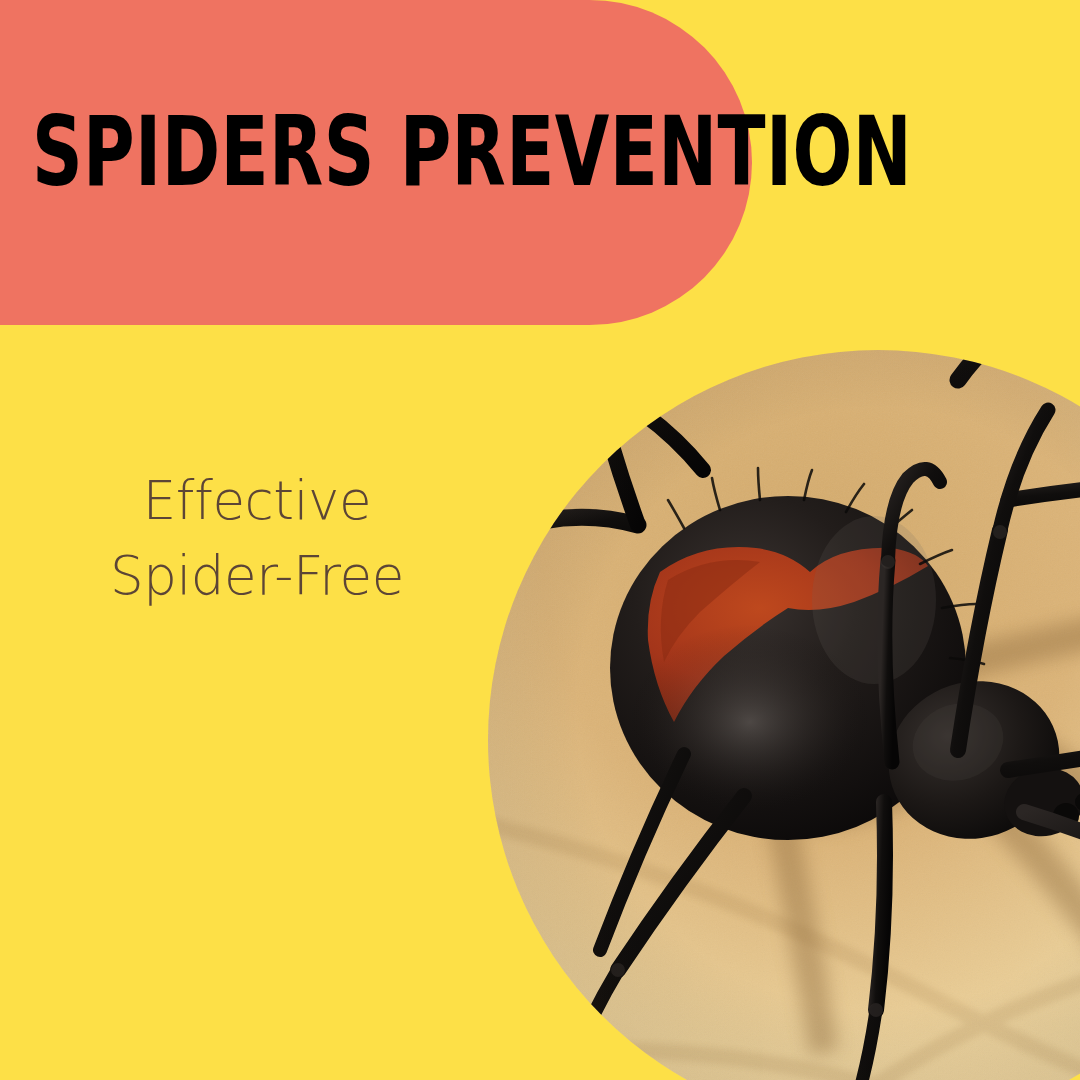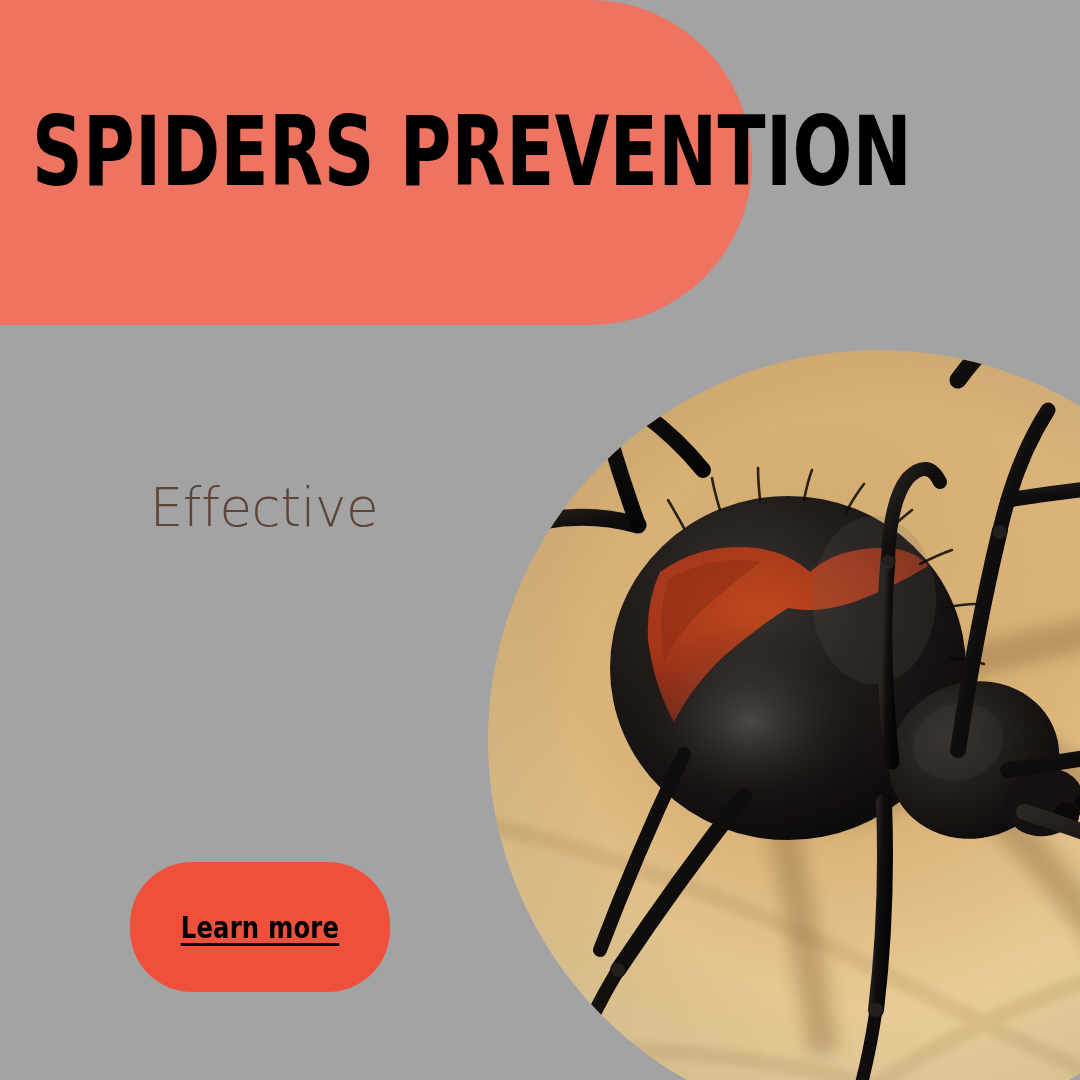--- a/index.html
+++ b/index.html
@@ -10,21 +10,21 @@
   body {
     width: 1080px;
     height: 1080px;
     overflow: hidden;
     font-family: "Liberation Sans", sans-serif;
   }
   #poster {
     position: relative;
     width: 1080px;
     height: 1080px;
-    background: #a3a3a3;
+    background: #fde047;
     overflow: hidden;
   }
 
   
   #header-banner {
     position: absolute;
     left: -40px;
     top: 0;
     width: 792px;
     height: 325px;
@@ -66,21 +66,21 @@
     height: 100%;
   }
 
   
   #subtitle {
     position: absolute;
     left: 0;
     top: 452px;
     width: 492px;
     z-index: 4;
-    margin: 18px;
+    margin: 11px;
     text-align: center;
     color: #5c4536;
     font-family: "DejaVu Sans", "Liberation Sans", sans-serif;
     font-size: 53px;
     font-weight: 300;
     line-height: 1.42;
     letter-spacing: -0.4px;
   }
   #subtitle .line { display: block; }
 
@@ -275,19 +275,17 @@
       </radialGradient>
       <rect width="780" height="780" fill="url(#vig)"></rect>
     </svg>
   </div>
 
   <div id="header-banner"></div>
   <h1 id="poster-title">SPIDERS PREVENTION</h1>
 
   <div id="subtitle">
     <span class="line">Effective</span>
+    <span class="line">Spider-Free</span>
   </div>
 
-  <button id="cta-button">
-    <span id="cta-label">Learn more</span>
-  </button>
 
 </div>
 
 </body></html>

